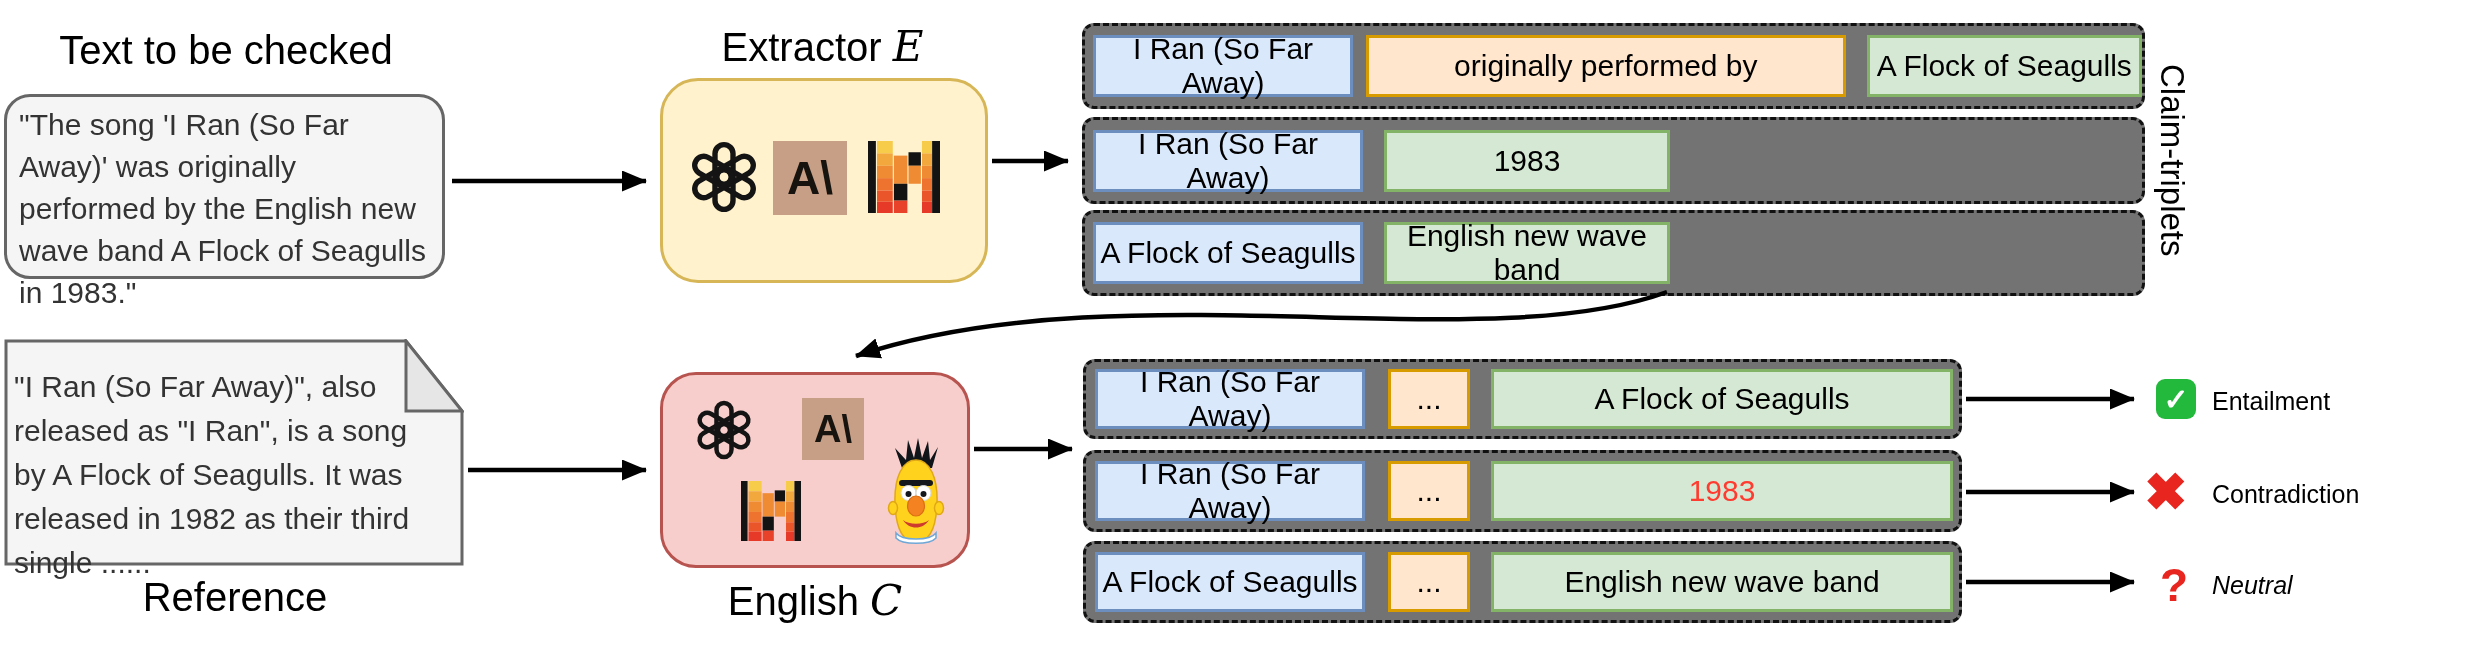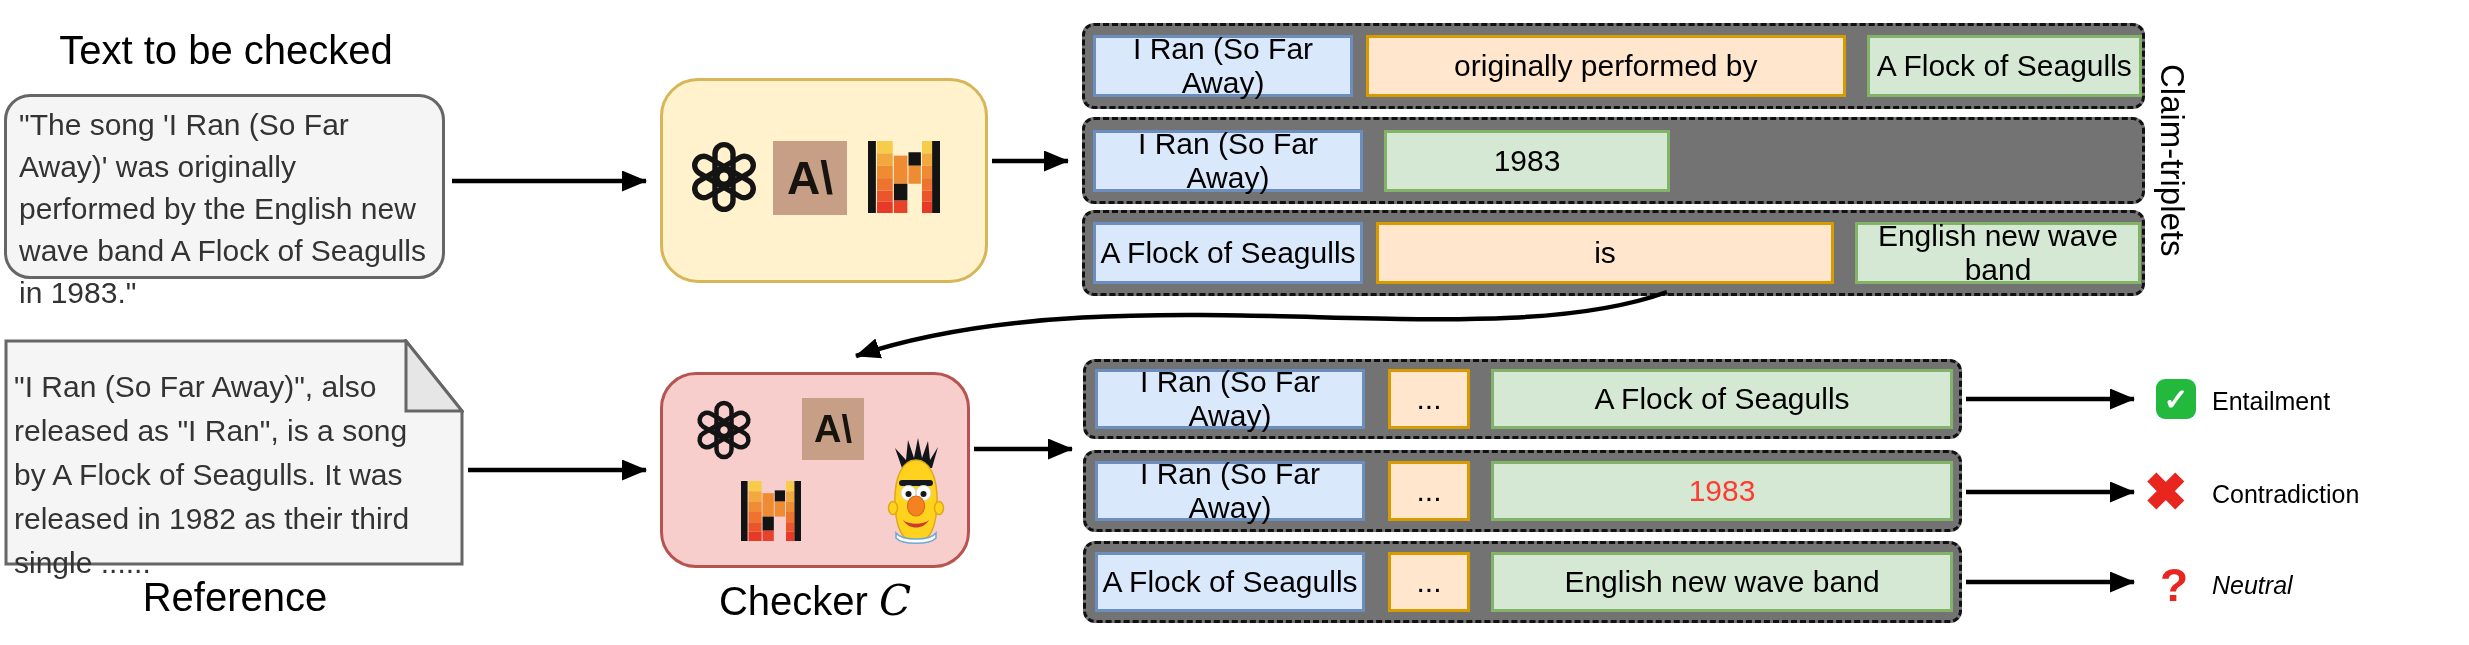--- a/index.html
+++ b/index.html
@@ -63,20 +63,23 @@
 
   <div class="abs" style="left:4px;top:339px;width:460px;height:227px;">
     <svg width="460" height="227" viewBox="0 0 460 227">
       <path d="M2,2 H402 L458,72 V225 H2 Z" fill="#F5F5F5" stroke="#666" stroke-width="3"></path>
       <path d="M402,2 V72 H458 Z" fill="#E6E6E6" stroke="#666" stroke-width="3"></path>
     </svg>
     <div class="abs doc-text" style="left:10px;top:26px;width:424px;">"I Ran (So Far Away)", also released as "I Ran", is a song by A Flock of Seagulls. It was released in 1982 as their third single ......</div>
   </div>
   <div class="abs title" style="left:0;top:575px;width:470px;">Reference</div>
 
+  <div class="abs title" style="left:655px;top:22px;width:335px;">
+    <span>Extractor </span><span class="mathsym">E</span>
+  </div>
 
   <div class="abs module extractor" style="left:660px;top:78px;width:328px;height:205px;"></div>
 
   <svg class="abs" style="left:688px;top:141px;" width="72" height="72" viewBox="0 0 100 100">
     <g fill="none" stroke="#141414" stroke-width="7.5">
       <rect x="37.5" y="5" width="25" height="55" rx="12.5"></rect>
       <rect x="37.5" y="5" width="25" height="55" rx="12.5" transform="rotate(60 50 50)"></rect>
       <rect x="37.5" y="5" width="25" height="55" rx="12.5" transform="rotate(120 50 50)"></rect>
       <rect x="37.5" y="5" width="25" height="55" rx="12.5" transform="rotate(180 50 50)"></rect>
       <rect x="37.5" y="5" width="25" height="55" rx="12.5" transform="rotate(240 50 50)"></rect>
@@ -149,35 +152,34 @@
     <circle cx="24.5" cy="55" r="7.5" fill="#fff" stroke="#d8d8d8"></circle>
     <circle cx="39.5" cy="55" r="7.5" fill="#fff" stroke="#d8d8d8"></circle>
     <circle cx="24.5" cy="56" r="3" fill="#14181d"></circle>
       <circle cx="39.5" cy="56" r="3" fill="#14181d"></circle>
     <ellipse cx="32" cy="68" rx="8.5" ry="10" fill="#F58220" stroke="#DC6E12" stroke-width="1.2"></ellipse>
     <path d="M19,82 C25,92 39,92 45,82 C39,87 25,87 19,82 Z" fill="#CE3A2E"></path>
     <path d="M12,95 C18,103 46,103 52,95 L52,100 C46,107 18,107 12,100 Z" fill="#fff" stroke="#6FA8D6" stroke-width="1.5"></path>
   </svg>
 
   <div class="abs title" style="left:655px;top:576px;width:320px;">
-    <span>Checker </span><span class="mathsym">C</span>
+    <span>English </span><span class="mathsym">C</span>
   </div>
 
   <div class="abs dashed-row" style="left:1082px;top:23px;width:1063px;height:86px;padding-left:8px;">
     <div class="cell subject" style="width:270px;height:62px;">I Ran (So Far Away)</div>
     <div class="cell predicate" style="width:498px;height:62px;margin-left:13px;">originally performed by</div>
     <div class="cell object" style="width:286px;height:62px;margin-left:21px;">A Flock of Seagulls</div>
   </div>
   <div class="abs dashed-row" style="left:1082px;top:117px;width:1063px;height:87px;padding-left:8px;">
     <div class="cell subject" style="width:270px;height:62px;">I Ran (So Far Away)</div>
     <div class="cell object" style="width:286px;height:62px;margin-left:21px;">1983</div>
   </div>
   <div class="abs dashed-row" style="left:1082px;top:210px;width:1063px;height:86px;padding-left:8px;">
     <div class="cell subject" style="width:270px;height:62px;">A Flock of Seagulls</div>
-    <div class="cell predicate" style="width:458px;height:62px;margin-left:13px;">is</div>
     <div class="cell object" style="width:286px;height:62px;margin-left:21px;">English new wave band</div>
   </div>
 
   <div class="abs vlabel" style="left:2148px;top:24px;width:48px;height:272px;">Claim-triplets</div>
 
   <div class="abs dashed-row" style="left:1083px;top:359px;width:879px;height:80px;padding-left:9px;">
     <div class="cell subject" style="width:270px;height:60px;">I Ran (So Far Away)</div>
     <div class="cell predicate" style="width:82px;height:60px;margin-left:23px;">...</div>
     <div class="cell object" style="width: 462px; height: 60px; margin-left: 21px; color: rgb(0, 0, 0);">A Flock of Seagulls</div>
   </div>

